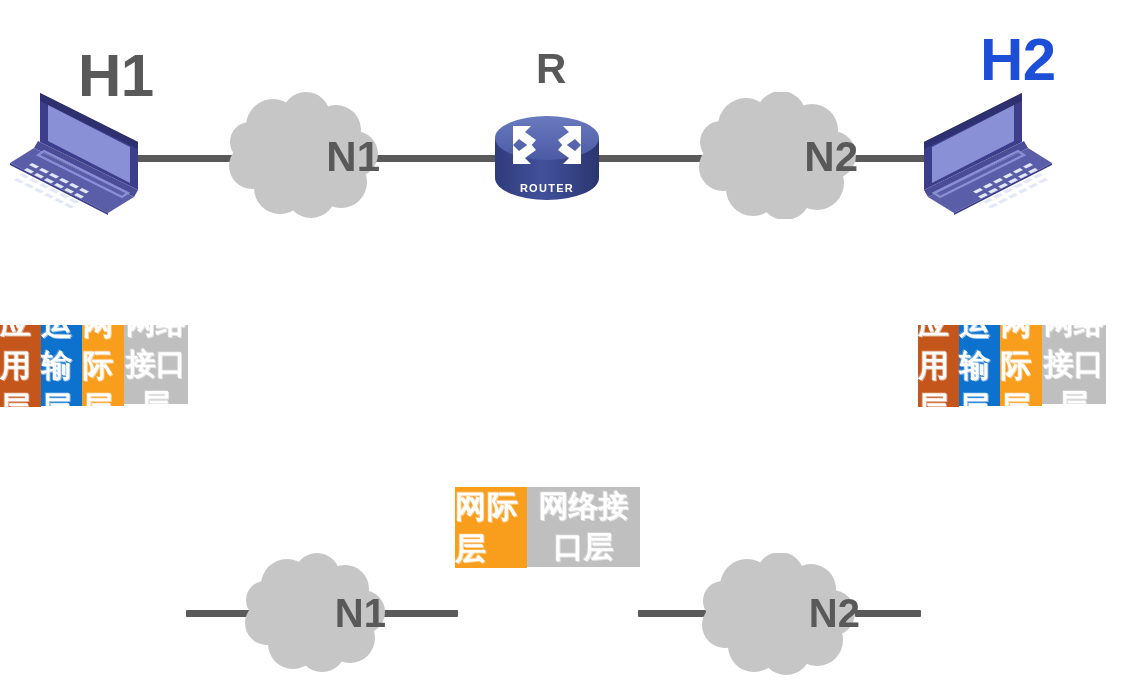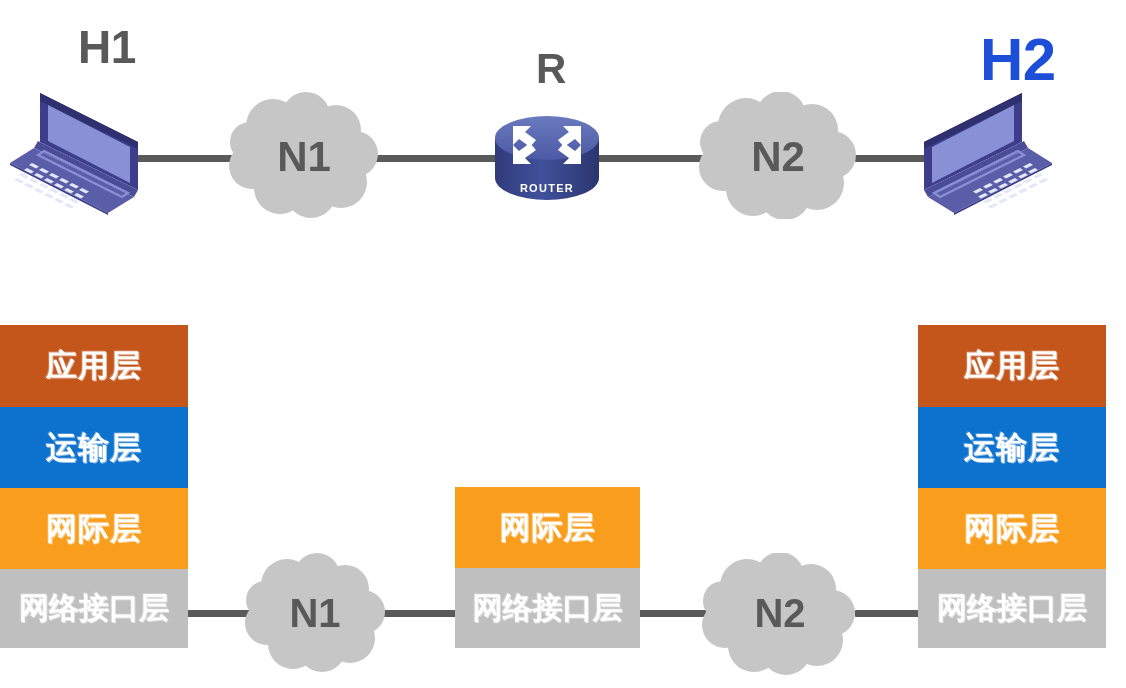--- a/index.html
+++ b/index.html
@@ -37,33 +37,33 @@
     height: 7px;
     border-radius: 1px;
   }
 
   
   .cloud { position: absolute; }
   .cloud svg { display: block; }
   .cloud .cloud-text {
     position: absolute;
     left: 0; right: 0;
-    text-align: center;
+    text-align: right;
     font-weight: bold;
     color: #595959;
     font-family: "Liberation Sans", "DejaVu Sans", sans-serif;
     line-height: 1;
     pointer-events: none;
   }
 
   
   .stack {
     position: absolute;
     display: flex;
-    flex-direction: column;
+    flex-direction: row;
     border-radius: 30px;
   }
   .layer {
     display: flex;
     align-items: center;
     justify-content: center;
     color: #ffffff;
     font-weight: bold;
     font-family: "Liberation Sans", "DejaVu Sans", sans-serif;
     letter-spacing: 1px;
@@ -84,21 +84,21 @@
 <div id="canvas">
 
   <div class="link" style="left: 134px; top: 155px; width: 104px; background: rgb(90, 90, 90);"></div>
 
   <div class="link" style="left: 375px; top: 155px; width: 125px; background: rgb(90, 90, 90);"></div>
 
   <div class="link" style="left: 596px; top: 155px; width: 120px; background: rgb(90, 90, 90);"></div>
 
   <div class="link" style="left: 855px; top: 155px; width: 98px; background: rgb(90, 90, 90);"></div>
 
-  <div class="node-label" style="left: 78px; top: 24px; font-size: 46px; color: rgb(89, 89, 89);">H1</div>
+  <div class="node-label" style="left: 78px; top: 46px; font-size: 60px; color: rgb(89, 89, 89);">H1</div>
 
   <div class="device" style="left:8px; top:85px;">
     <svg width="136" height="130" viewBox="0 0 136 130">
 
       <polygon points="32,8 130,57 130,105 32,57" fill="#3C3E8C"></polygon>
       <polygon points="32,8 130,57 130,64 32,16" fill="#2E3070"></polygon>
 
       <polygon points="40,20 122,62 122,98 40,56" fill="#8A90D6"></polygon>
 
       <polygon points="30,56 130,105 126,112 26,63" fill="#4A4D96"></polygon>

